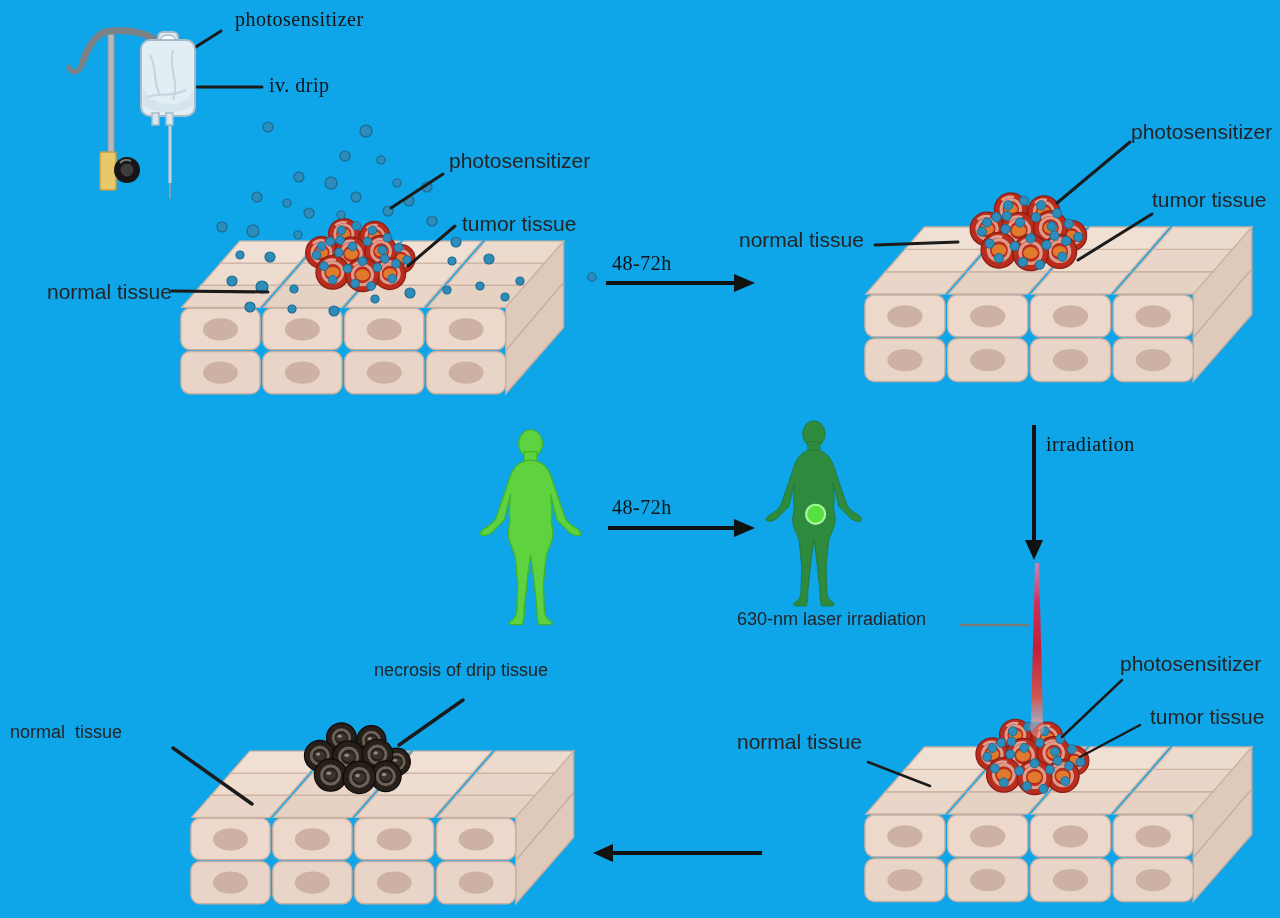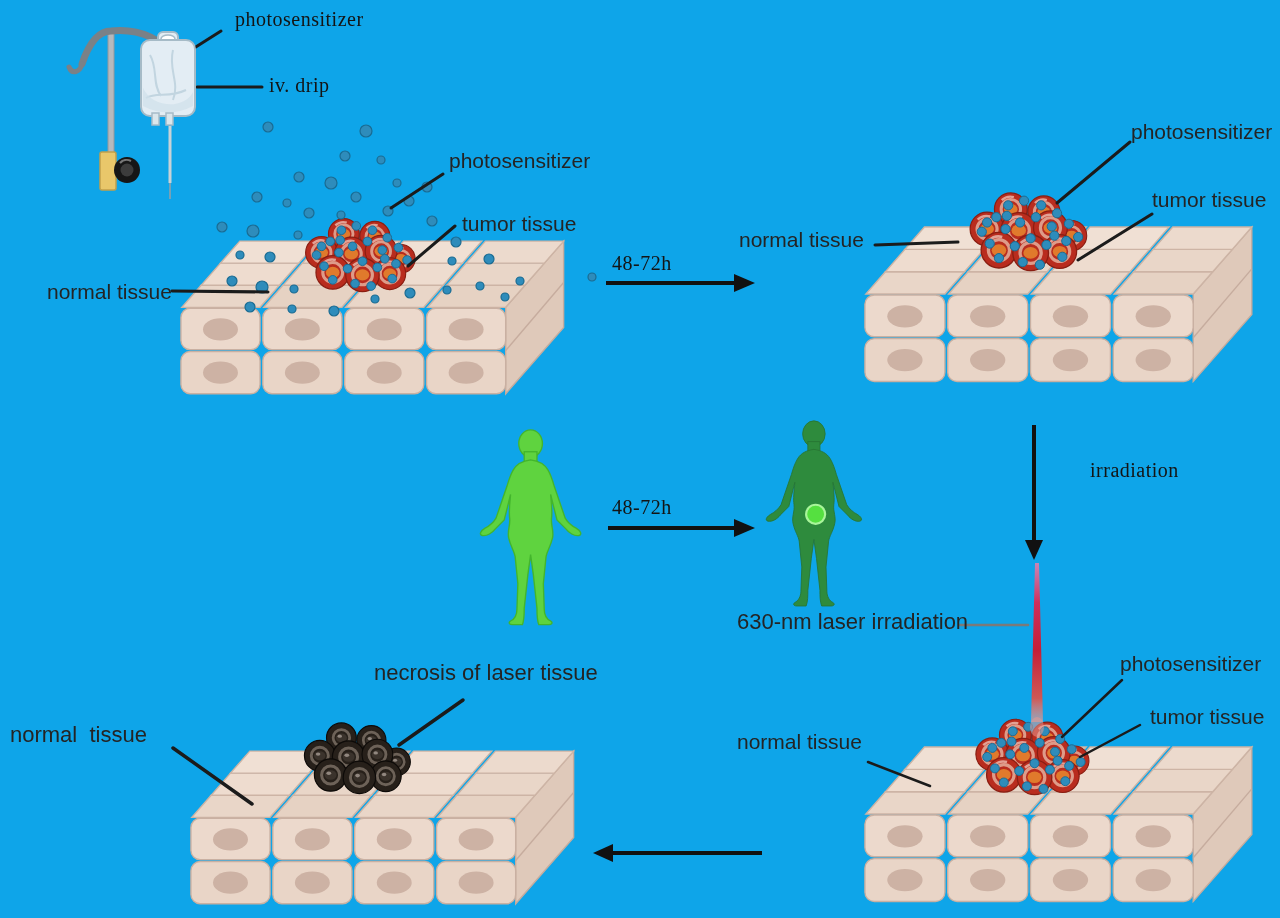--- a/index.html
+++ b/index.html
@@ -1,20 +1,20 @@
 <!DOCTYPE html>
 <html><head>
 <meta charset="utf-8">
 <style>
   html,body{margin:0;padding:0;background:#fff;}
   .canvas{position:relative;width:1280px;height:918px;background:#0ea5e9;overflow:hidden;}
   svg.art{position:absolute;left:0;top:0;}
   .lbl{position:absolute;white-space:pre;color:#242424;line-height:1.15;}
   .sans{font-family:"Liberation Sans",sans-serif;font-size:21px;}
-  .sans-lg{font-family:"Liberation Sans",sans-serif;font-size:22px;}
+  .sans-lg{font-family:"Liberation Sans",sans-serif;font-size:18px;}
   .serif{font-family:"Liberation Serif",serif;font-size:20px;color:#141414;letter-spacing:.5px;}
   .ctr{width:130px;text-align:left;}
 </style>
 </head>
 <body>
 
 <div class="canvas">
 
 <svg class="art" width="1280" height="918" viewBox="0 0 1280 918">
   <defs>
@@ -273,23 +273,23 @@
 <div class="lbl sans" style="left:462px;top:212px;">tumor tissue</div>
 <div class="lbl sans" style="left:47px;top:280px;">normal tissue</div>
 
 <div class="lbl serif ctr" style="left:612px;top:252px;">48-72h</div>
 
 <div class="lbl sans" style="left:1131px;top:120px;">photosensitizer</div>
 <div class="lbl sans" style="left:1152px;top:188px;">tumor tissue</div>
 <div class="lbl sans" style="left:739px;top:228px;">normal tissue</div>
 
 <div class="lbl serif ctr" style="left:612px;top:496px;">48-72h</div>
-<div class="lbl serif" style="left:1046px;top:459px;margin-left:44px;">irradiation</div>
+<div class="lbl serif" style="left:1046px;top:433px;">irradiation</div>
 
 <div class="lbl sans-lg" style="left:737px;top:609px;">630-nm laser irradiation</div>
 <div class="lbl sans" style="left:1120px;top:652px;">photosensitizer</div>
 <div class="lbl sans" style="left:1150px;top:705px;">tumor tissue</div>
 <div class="lbl sans" style="left:737px;top:730px;">normal tissue</div>
 
-<div class="lbl sans-lg" style="left:374px;top:660px;">necrosis of laser tissue</div>
+<div class="lbl sans-lg" style="left:374px;top:660px;">necrosis of drip tissue</div>
 <div class="lbl sans-lg" style="left:10px;top:722px;">normal  tissue</div>
 
 </div>
 
 </body></html>

